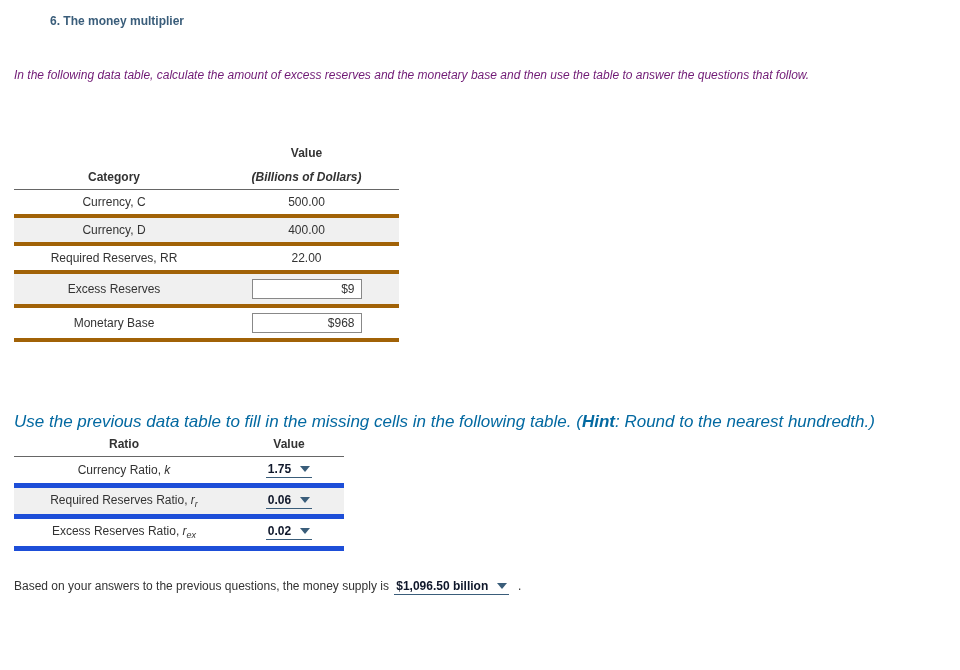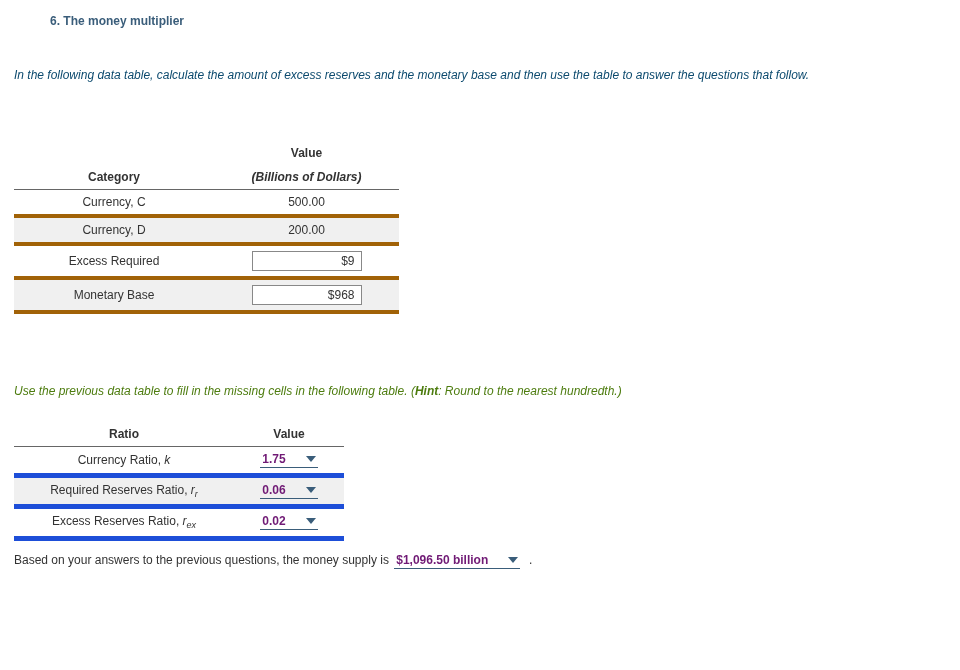--- a/index.html
+++ b/index.html
@@ -13,21 +13,21 @@
   }
   .title {
     font-weight: bold;
     color: #3a5d7a;
     font-size: 12px;
     margin-bottom: 36px;
     margin-left: 36px;
   }
   .instructions {
     font-style: italic;
-    color: #0c4a6e;
+    color: #701a75;
     font-size: 12px;
     line-height: 1.9;
     margin-bottom: 54px;
   }
   table {
     border-collapse: collapse;
     font-size: 12px;
     color: #333;
   }
   .data-table {
@@ -60,23 +60,23 @@
     border: 1px solid #888;
     background: #fff;
     width: 110px;
     text-align: right;
     padding: 2px 6px;
     box-sizing: border-box;
     font-size: 12px;
   }
   .instructions2 {
     font-style: italic;
-    color: #4d7c0f;
-    margin-bottom: 24px;
-    font-size: 12px;
+    color: #0369a1;
+    margin-bottom: 0;
+    font-size: 17px;
   }
   .instructions2 .hint-label {
     font-weight: bold;
   }
   .ratio-table th, .ratio-table td {
     padding: 5px 10px;
     text-align: center;
   }
   .ratio-table thead th {
     font-weight: bold;
@@ -87,39 +87,39 @@
   }
   .ratio-table tbody tr:nth-child(even) {
     background-color: #f0f0f0;
   }
   .col-ratio { width: 200px; }
   .col-rval { width: 90px; }
   .dropdown {
     display: inline-flex;
     align-items: center;
     justify-content: center;
-    gap: 20px;
-    color: #701a75;
+    gap: 9px;
+    color: #0f172a;
     font-weight: bold;
     border-bottom: 1px solid #3a5d7a;
     padding: 0 2px 1px 2px;
     cursor: pointer;
   }
   .caret {
     width: 0;
     height: 0;
     border-left: 5px solid transparent;
     border-right: 5px solid transparent;
     border-top: 6px solid #3a5d7a;
     display: inline-block;
   }
   .u { font-style: italic; }
   .sub { font-size: 9px; vertical-align: sub; font-style: italic;}
   .final {
-    margin-top: 12px;
+    margin-top: 28px;
     font-size: 12px;
     color: #333;
   }
   .final .dropdown {
     margin: 0 2px;
   }
 </style>
 </head>
 <body>
 
@@ -138,24 +138,28 @@
       <th class="col-val subheader">(Billions of Dollars)</th>
     </tr>
   </thead>
   <tbody>
     <tr>
       <td>Currency, C</td>
       <td>500.00</td>
     </tr>
     <tr>
       <td>Currency, D</td>
-      <td>200.00</td>
-    </tr>
-    <tr>
-      <td>Excess Required</td>
+      <td>400.00</td>
+    </tr>
+    <tr>
+      <td>Required Reserves, RR</td>
+      <td>22.00</td>
+    </tr>
+    <tr>
+      <td>Excess Reserves</td>
       <td><span class="input-box">$9</span></td>
     </tr>
     <tr>
       <td>Monetary Base</td>
       <td><span class="input-box">$968</span></td>
     </tr>
   </tbody>
 </table>
 
 <div class="instructions2">

